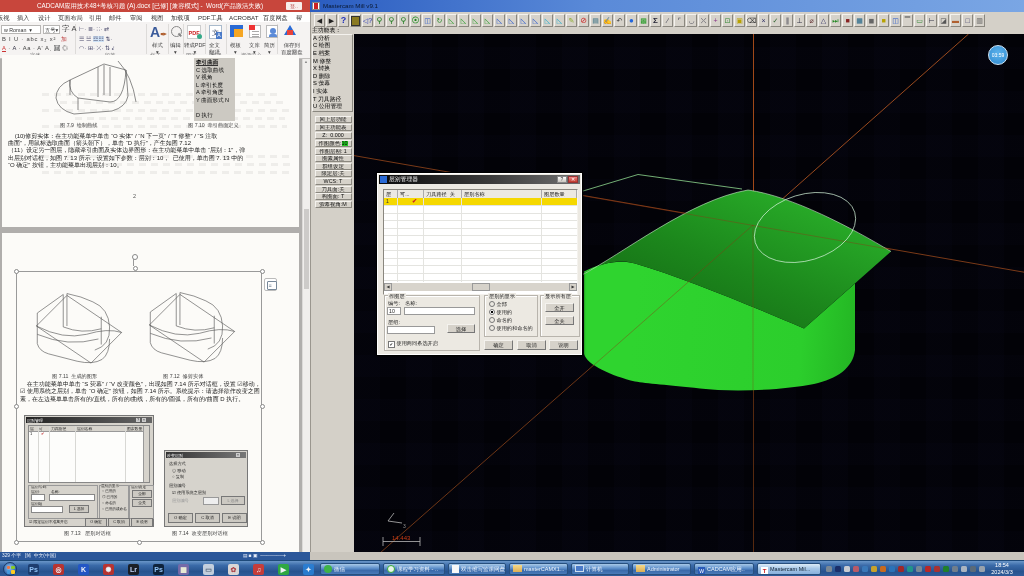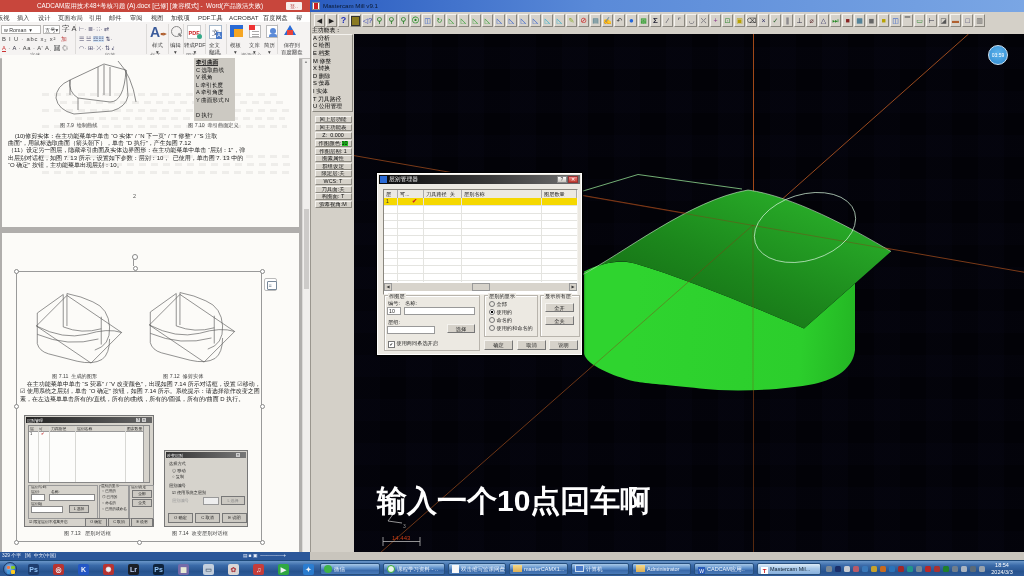--- a/index.html
+++ b/index.html
@@ -534,21 +534,20 @@
       </g>
 
       <line x1="29" y1="507.5" x2="66" y2="507.5" stroke="#b8b8b8" stroke-width="0.8"></line>
       <line x1="29" y1="503" x2="29" y2="512" stroke="#b8b8b8" stroke-width="0.8"></line>
       <line x1="66" y1="503" x2="66" y2="512" stroke="#b8b8b8" stroke-width="0.8"></line>
       <text x="38" y="506" font-size="6" fill="#c83c14">14.443</text>
 
       <polyline points="40,479 34,487 48,489" fill="none" stroke="#b8b8b8" stroke-width="0.8"></polyline>
       <text x="49" y="494" font-size="5" fill="#999">3</text>
     </svg>
-    <div class="a" style="left:23px;top:447px;font-size:30px;font-weight:bold;color:#fff;white-space:nowrap;">输入一个10点回车啊</div>
     <div class="a" style="left:634px;top:11px;width:20px;height:20px;border-radius:50%;background:radial-gradient(circle at 50% 40%,#5cb2ec,#2f8ad0);border:1px solid #cfe4f4;box-sizing:border-box;">
       <div class="a" style="left:0;top:6px;width:18px;text-align:center;font-size:5px;color:#fff;">03:59</div>
     </div>
   </div>
   <div class="a" style="left:0;top:552px;width:714px;height:8px;background:#c9c5bd;"></div>
   <div class="a" id="mcdialog" style="left:66px;top:172px;width:207px;height:184px;background:#ece9e2;border:1px solid #000;box-shadow:inset 0 0 0 1px #fff, 1px 1px 2px rgba(0,0,0,0.6);box-sizing:border-box;">
   <div class="a" style="left:2px;top:2px;width:201px;height:9px;background:linear-gradient(90deg,#0a0a0a,#3a3a3a 55%,#707070);">
           <div class="a" style="left:1px;top:1px;width:7px;height:7px;background:#2a6ad4;"></div>
           <div class="a" style="left:10px;top:0;font-size:5.8px;line-height:9px;color:#fff;">层别管理器</div>
           <div class="a" style="left:178px;top:1px;width:10px;height:7px;background:linear-gradient(#fefefe,#cac6be);border:1px solid #888;box-sizing:border-box;font-size:5px;line-height:5px;text-align:center;color:#333;">?</div>

